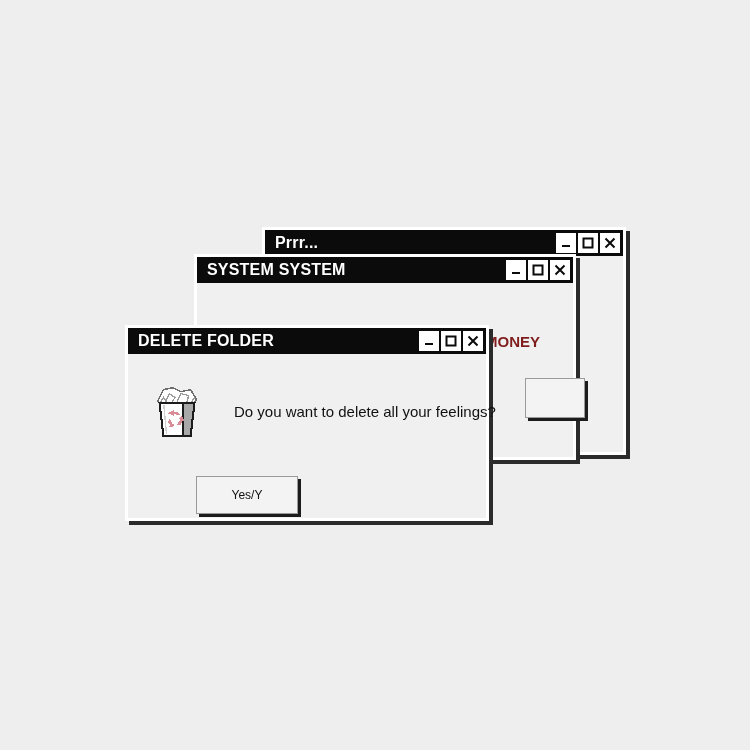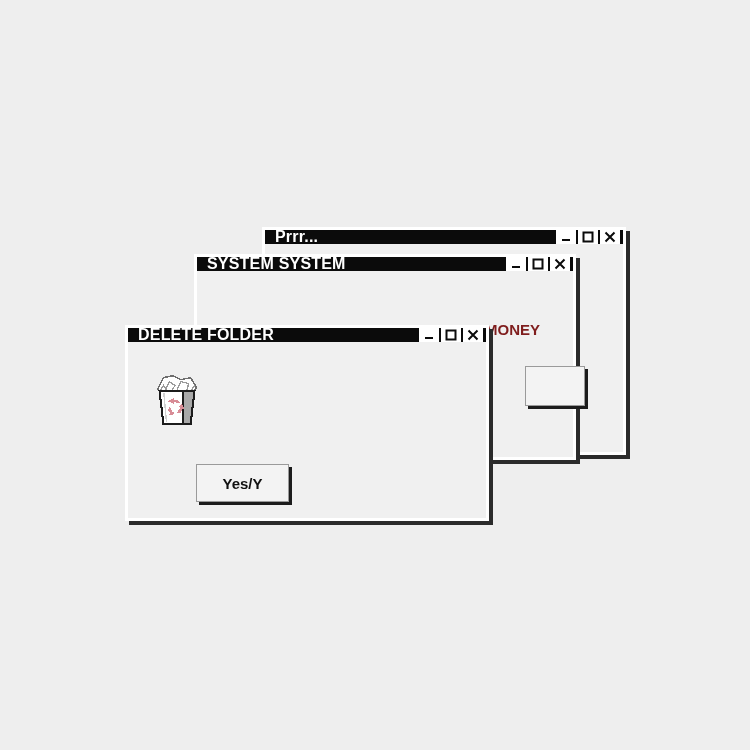--- a/index.html
+++ b/index.html
@@ -26,21 +26,21 @@
   
   .win {
     position: absolute;
     background: #f0f0f0;
     border: 3px solid #ffffff;
     box-sizing: border-box;
     box-shadow: 4px 4px 0 0 #2b2b2b;
   }
 
   .titlebar {
-    height: 14px;
+    height: 26px;
     background: #0b0b0b;
     display: flex;
     align-items: center;
     justify-content: space-between;
     padding: 0 3px 0 10px;
     box-sizing: border-box;
   }
 
   .title-text {
     color: #ffffff;
@@ -102,34 +102,33 @@
 
   .btn-row {
     position: absolute;
     left: 68px;
     top: 122px;
     display: flex;
     gap: 25px;
   }
 
   .retro-btn {
-    width: 93px;
+    width: 102px;
     height: 38px;
     background: #f3f3f3;
     border: 1px solid #9a9a9a;
     box-shadow: 3px 3px 0 0 #1c1c1c;
     font-family: "Liberation Sans", sans-serif;
-    font-size: 15px;
+    font-size: 12px;
     color: #111111;
     display: flex;
     align-items: center;
     justify-content: center;
     box-sizing: border-box;
     padding: 0;
-    font-weight: bold;
   }
 
   
   .back-text {
     position: absolute;
     font-size: 15px;
     font-weight: bold;
     color: #7f1d1d;
     white-space: nowrap;
   }
@@ -256,20 +255,21 @@
 
           <g fill="#d88c96">
             <path d="M11.4 17.2 L14.4 15.4 L14.4 16.5 L16.6 16.5 L17.6 18.2 L15.9 18.2 L15.4 17.4 L14.4 17.4 L14.4 18.6 Z"></path>
             <path d="M18.4 18.4 L19.9 21.4 L18.9 21.1 L17.9 23.0 L16.0 23.0 L17.0 21.3 L17.8 21.0 L17.1 19.8 Z"></path>
             <path d="M15.0 23.9 L11.7 24.2 L12.4 23.4 L11.3 21.6 L12.3 19.9 L13.3 21.7 L13.2 22.6 L14.3 22.9 Z"></path>
           </g>
 
           <path d="M9.2 13 L10.6 28" stroke="#d0d0d0" stroke-width="0.7" fill="none"></path>
         </svg>
 
+        <span class="msg-text">Do you want to delete all your feelings?</span>
       </div>
 
       <div class="btn-row">
         <button class="retro-btn">Yes/Y</button>
       </div>
 
     </div>
   </div>
 
 </div>

